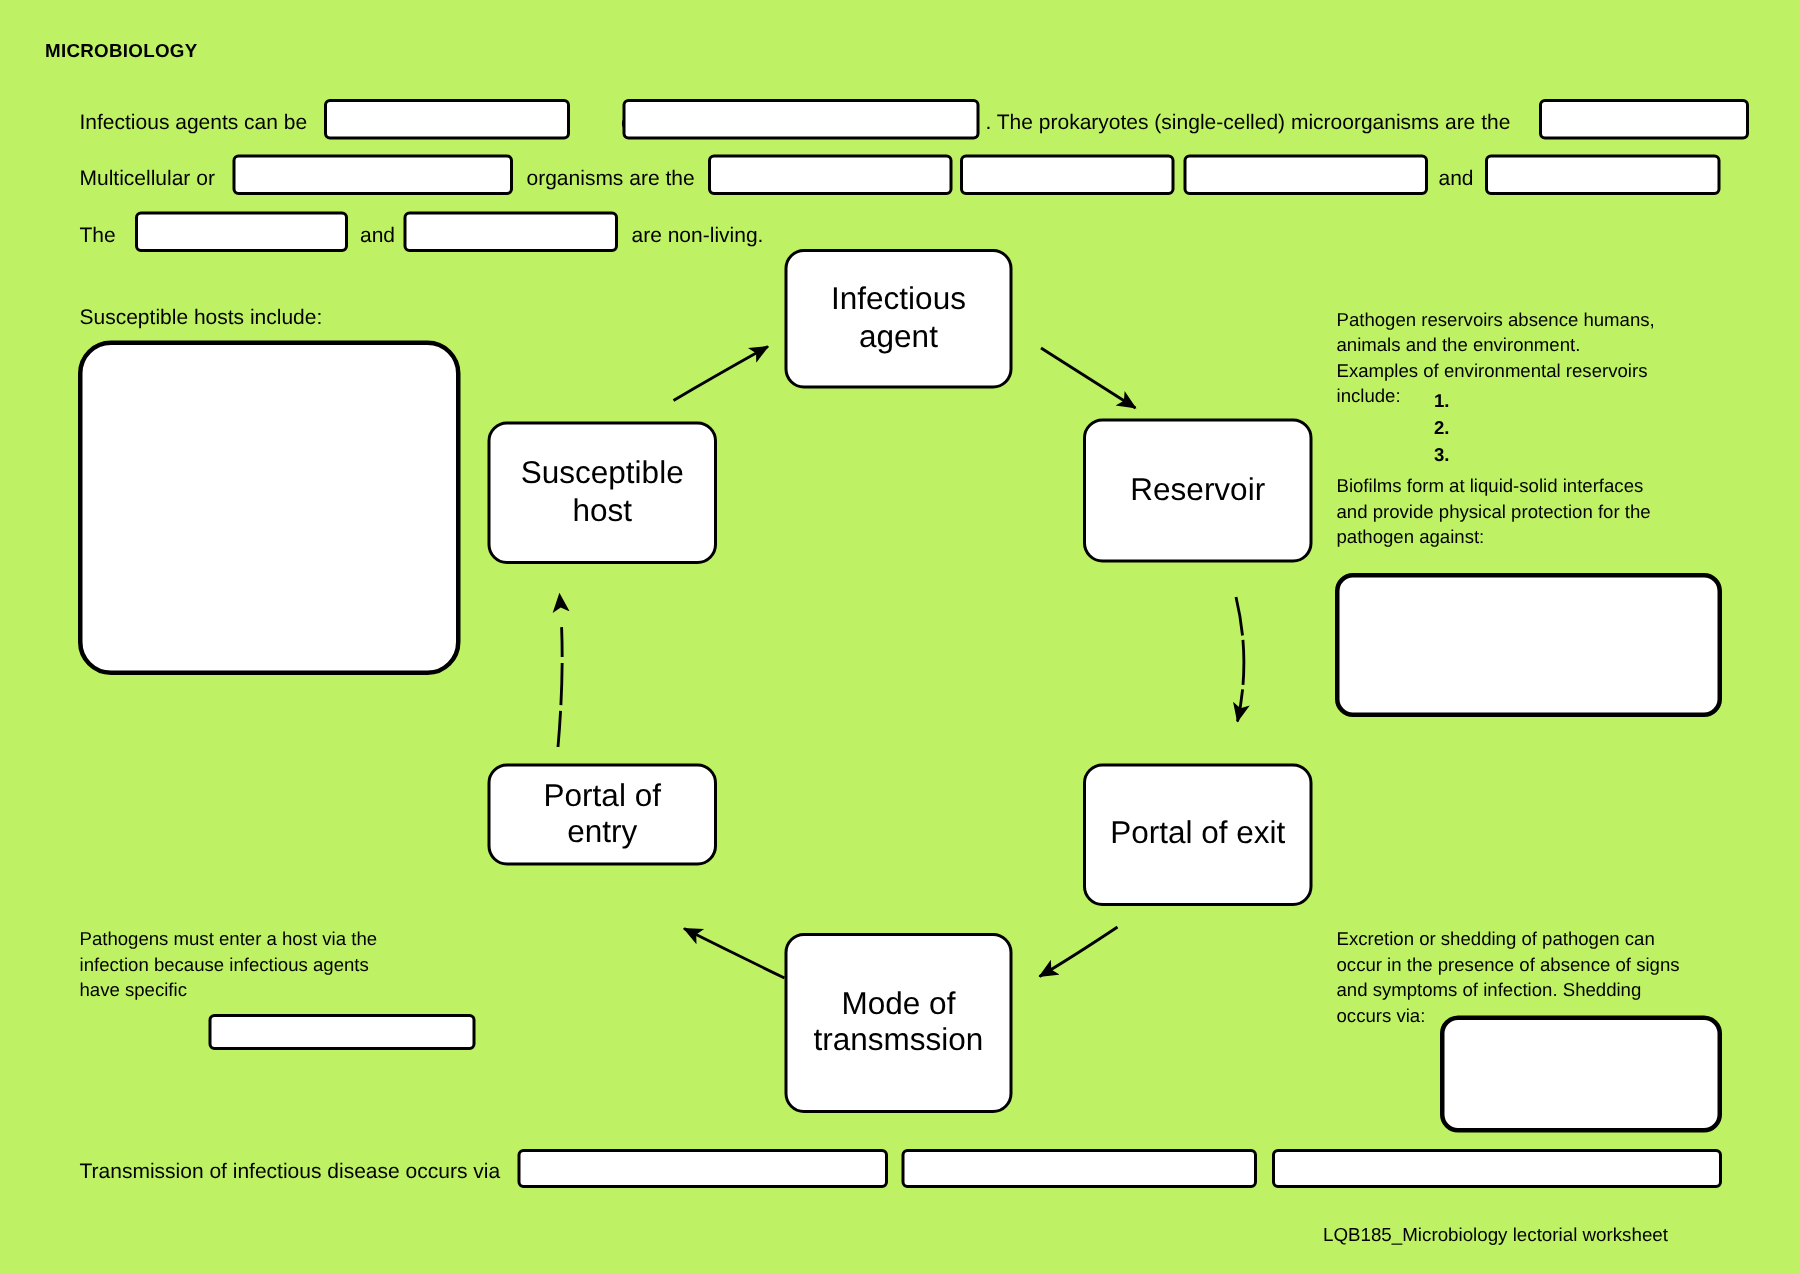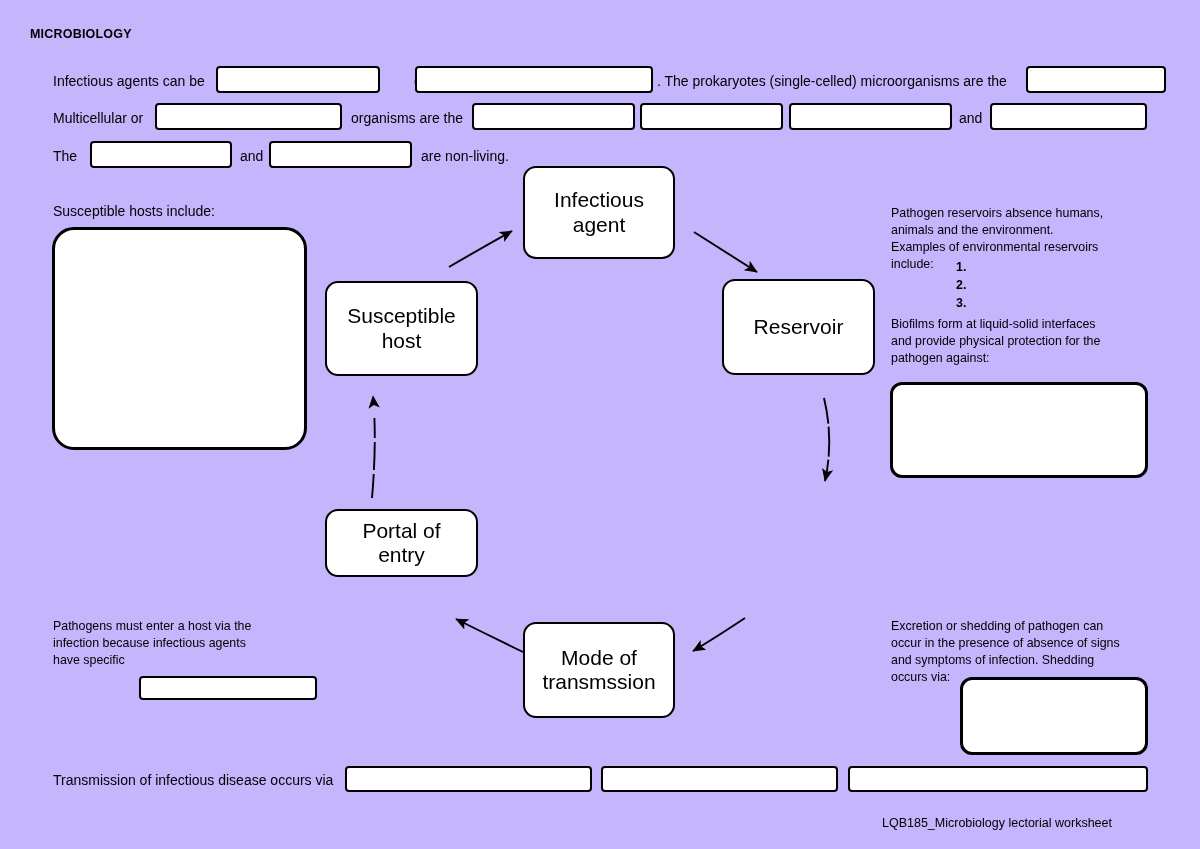--- a/index.html
+++ b/index.html
@@ -8,21 +8,21 @@
     background: #ffffff;
   }
   body {
     font-family: "Liberation Sans", sans-serif;
     color: #000000;
   }
   #page {
     position: relative;
     width: 1200px;
     height: 849px;
-    background: #c4b5fd;
+    background: #bef264;
     overflow: hidden;
   }
   .abs { position: absolute; }
 
   
   .doc-title {
     font-size: 12.5px;
     font-weight: bold;
     letter-spacing: 0.2px;
   }
@@ -180,22 +180,25 @@
 
   <div class="abs node" style="left:523px; top:166px; width:152px; height:93px;">
     <span style="white-space:pre-line;">Infectious
 agent</span>
   </div>
 
   <div class="abs node" style="left:722px; top:279px; width:153px; height:96px;">
     <span style="white-space:pre-line;">Reservoir</span>
   </div>
 
-
-  <div class="abs node" style="left:523px; top:622px; width:152px; height:96px;">
+  <div class="abs node" style="left:722px; top:509px; width:153px; height:95px;">
+    <span style="white-space:pre-line;">Portal of exit</span>
+  </div>
+
+  <div class="abs node" style="left:523px; top:622px; width:152px; height:120px;">
     <span style="white-space:pre-line;">Mode of
 transmssion</span>
   </div>
 
   <div class="abs node" style="left:325px; top:509px; width:153px; height:68px;">
     <span style="white-space:pre-line;">Portal of
 entry</span>
   </div>
 
   <div class="abs node" style="left:325px; top:281px; width:153px; height:95px;">

